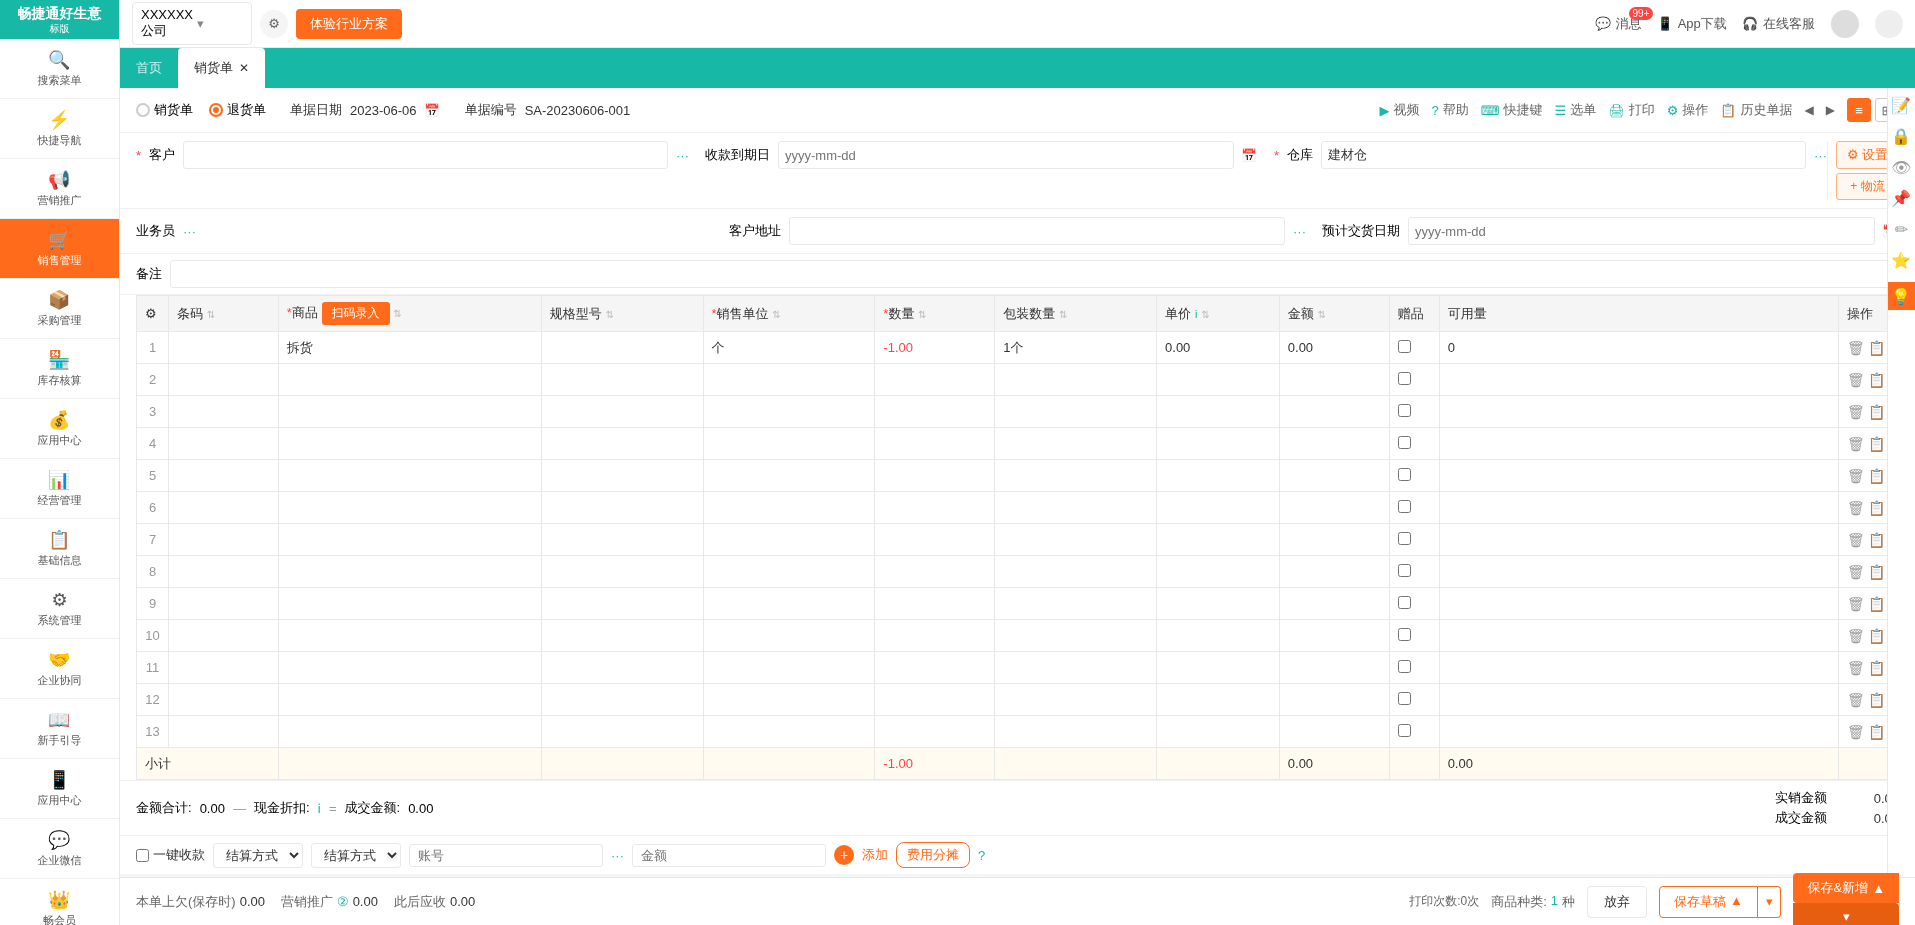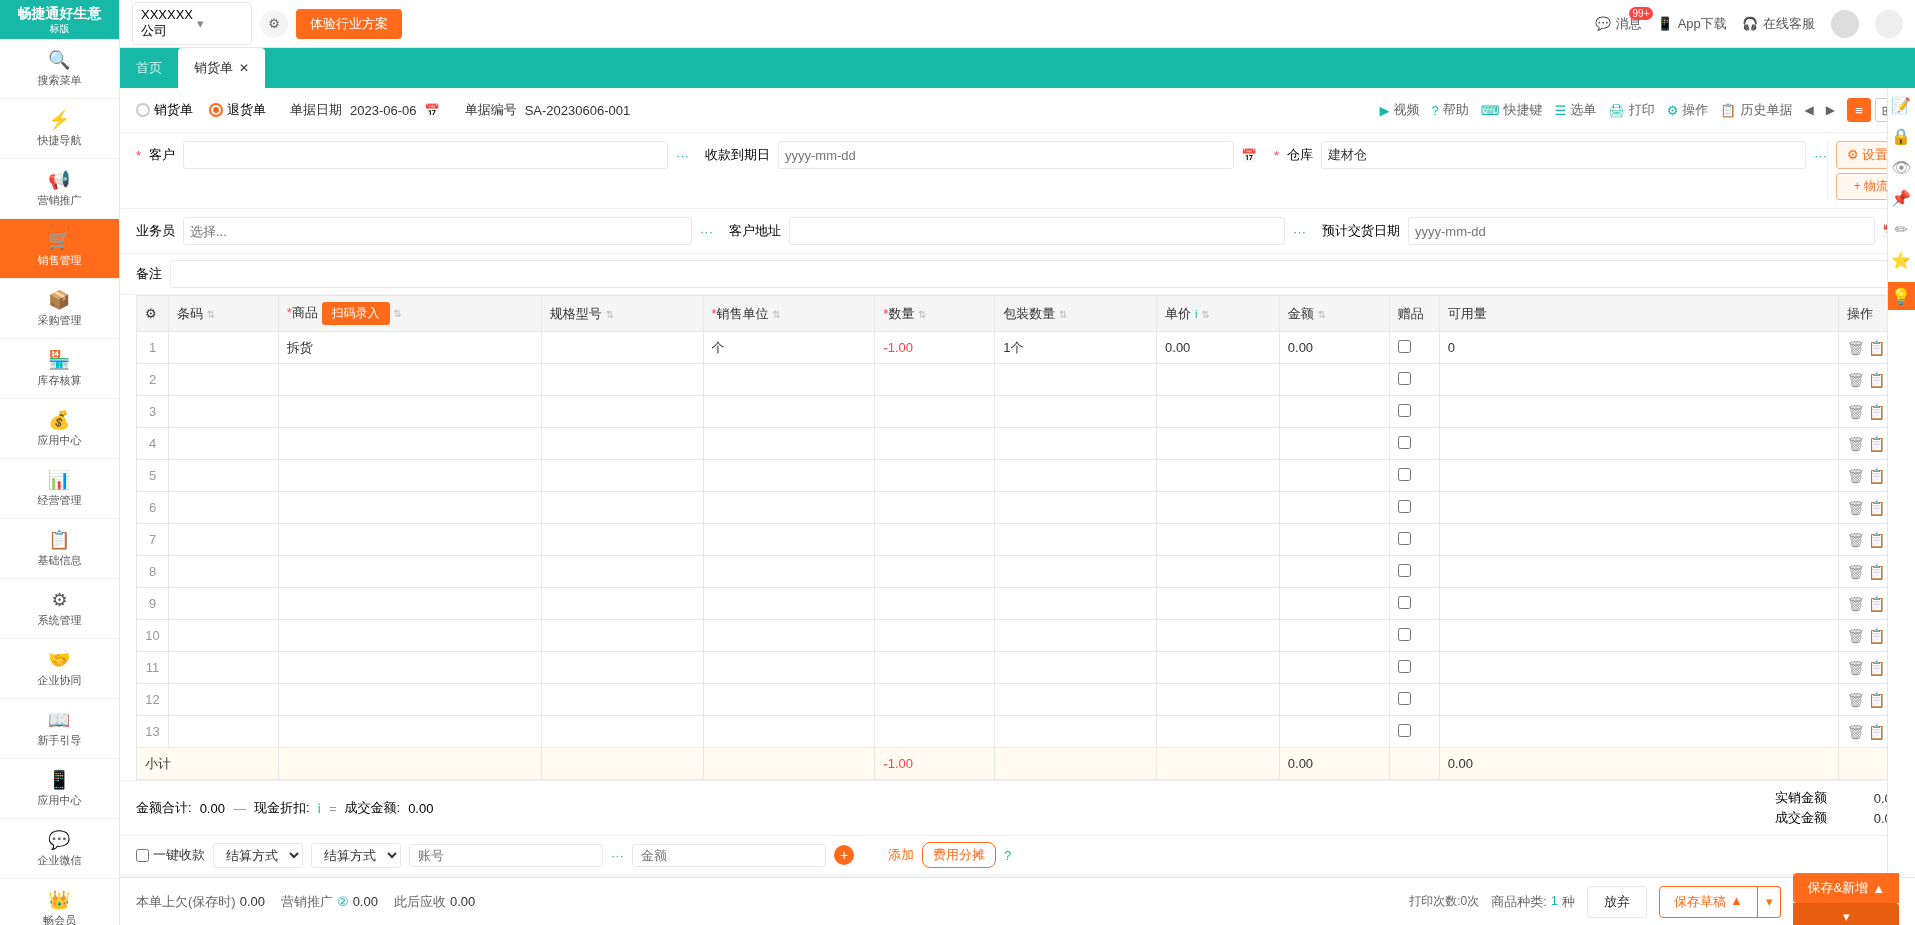--- a/index.html
+++ b/index.html
@@ -125,21 +125,21 @@
     }
     .field-dots { color: #17b8a6; cursor: pointer; }
     .field-calendar { color: #17b8a6; cursor: pointer; }
     .right-action-btns {
       display: flex; flex-direction: column; gap: 4px; padding-left: 8px;
       border-left: 1px solid #f0f0f0; min-width: 70px;
     }
     .action-btn-orange {
       background: #fff7f0; color: #ff6b1a; border: 1px solid #ffb07a;
       border-radius: 3px; padding: 4px 10px; cursor: pointer; font-size: 12px;
-      white-space: nowrap; text-align: right;
+      white-space: nowrap; text-align: center;
     }
 
     
     .table-section { padding: 0 16px 0 16px; }
     .scan-btn {
       background: #ff6b1a; color: #fff; border: none; border-radius: 3px;
       padding: 3px 10px; cursor: pointer; font-size: 12px;
     }
     table {
       width: 100%; border-collapse: collapse; font-size: 12px;
@@ -445,21 +445,20 @@
           <span>⚙</span>
           <span>设置</span>
         </div>
         <div class="action-btn-orange">+ 物流</div>
       </div>
     </div>
 
     <div style="display:flex; padding:8px 16px; gap:0; border-bottom:1px solid #f0f0f0; align-items:center;">
       <div style="flex:1; display:flex; align-items:center; gap:8px;">
         <span>业务员</span>
-        <input class="field-input" style="flex: 1 1 0%;" placeholder="选择...">
         <span class="field-dots">···</span>
       </div>
       <div style="flex:1; display:flex; align-items:center; gap:8px; padding:0 16px;">
         <span>客户地址</span>
         <input class="field-input" style="flex: 1 1 0%;">
         <span class="field-dots">···</span>
       </div>
       <div style="flex:1; display:flex; align-items:center; gap:8px;">
         <span>预计交货日期</span>
         <input class="field-input" style="flex: 1 1 0%;" placeholder="yyyy-mm-dd">
@@ -805,21 +804,21 @@
       <select class="payment-method-select">
         <option>结算方式</option>
       </select>
       <select class="payment-method-select">
         <option>结算方式</option>
       </select>
       <input class="account-input" placeholder="账号" style="">
       <span class="field-dots">···</span>
       <input class="amount-input" placeholder="金额" style="">
       <div class="add-btn-circle">+</div>
-      <span style="color:#ff6b1a;margin-left:26px;">添加</span>
+      <span style="color:#ff6b1a;">添加</span>
       <button class="expense-btn">费用分摊</button>
       <span style="color:#17b8a6;cursor:pointer;">?</span>
     </div>
 
   </div>
 </div>
 
 <div class="bottom-bar">
   <div class="bottom-stat">
     <span class="bottom-stat-label">本单上欠(保存时)</span>

